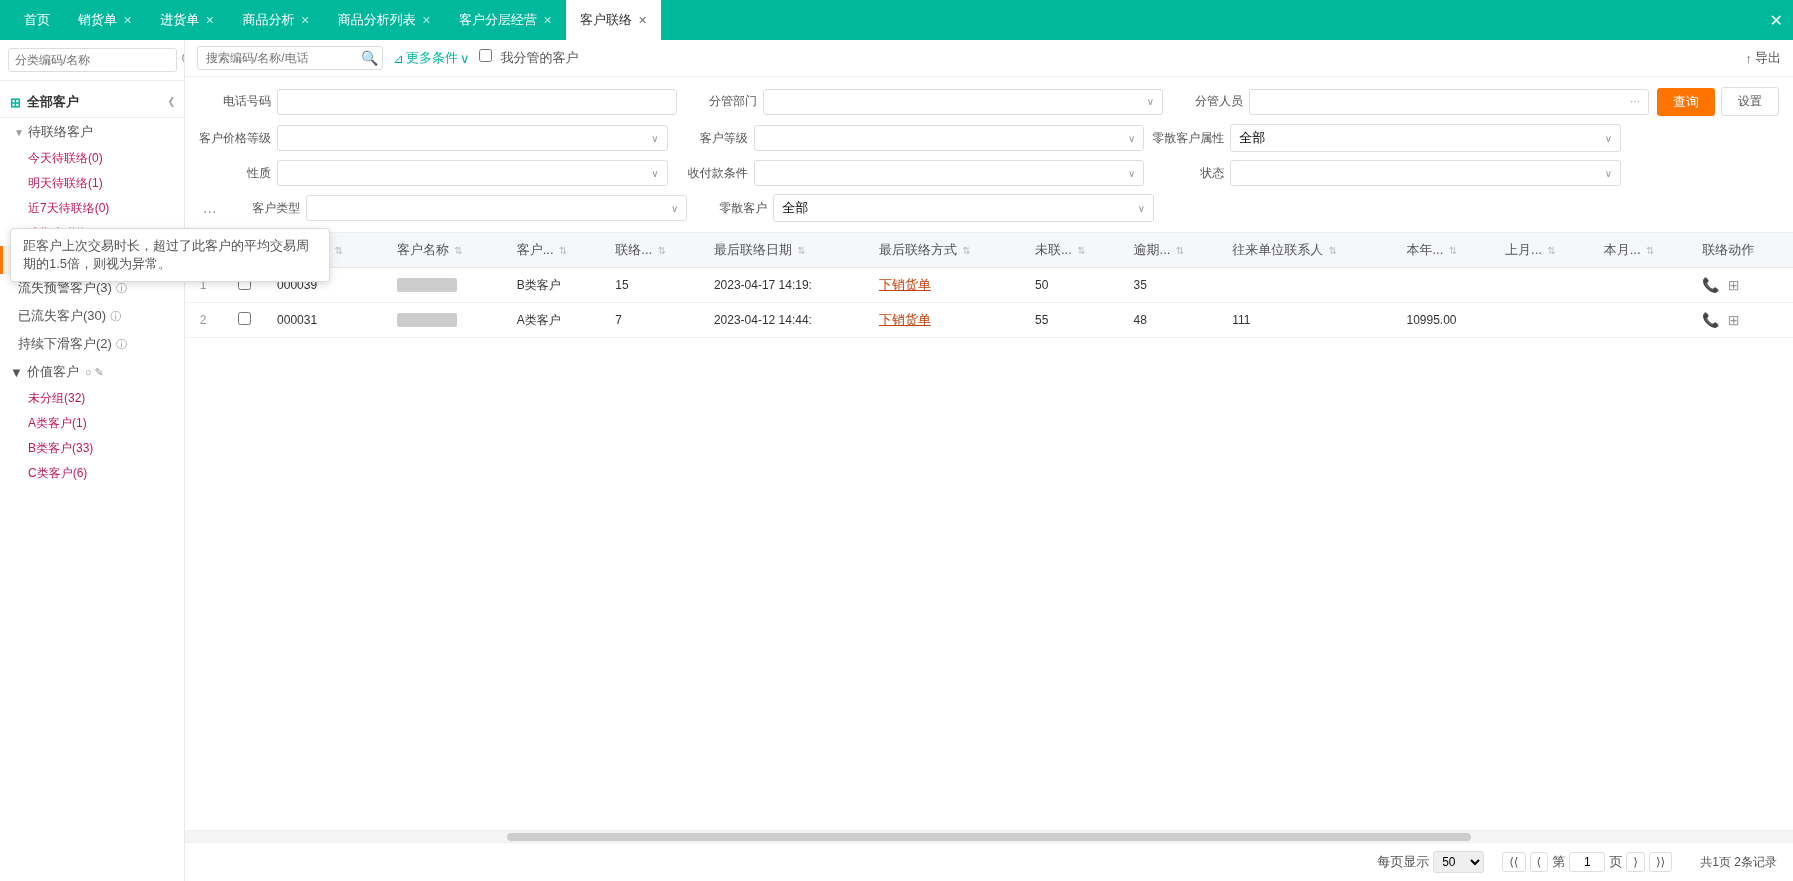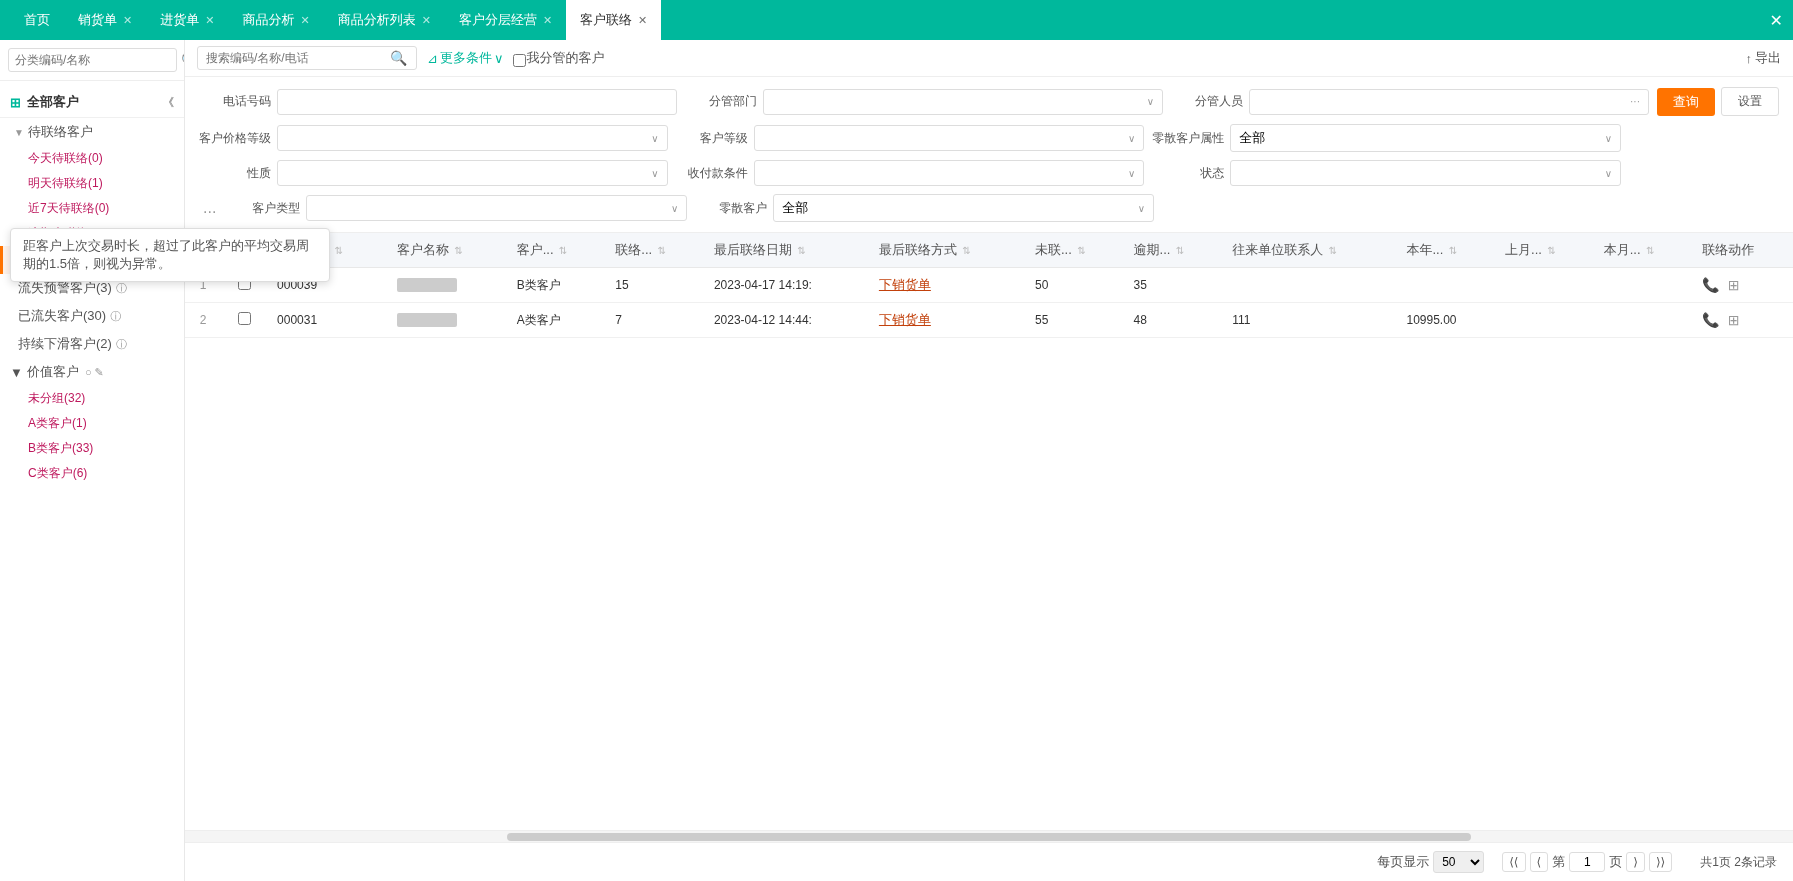--- a/index.html
+++ b/index.html
@@ -71,28 +71,28 @@
     
     .content-area { flex: 1; display: flex; flex-direction: column; overflow: hidden; }
 
     
     .filter-bar {
       background: #fff; padding: 6px 12px; border-bottom: 1px solid #eee;
       display: flex; align-items: center; gap: 10px;
     }
     .filter-search-wrap {
       display: flex; align-items: center; border: 1px solid #ddd; border-radius: 3px;
-      padding: 3px 8px; background: #fff; width: 220px;
+      padding: 3px 8px; background: #fff; width: 186px;
     }
     .filter-search-wrap input { border: none; outline: none; font-size: 12px; flex: 1; }
     .filter-search-wrap .s-icon { color: #999; font-size: 14px; }
     .more-conditions {
       color: #00b89c; cursor: pointer; font-size: 12px; display: flex; align-items: center; gap: 2px;
     }
-    .my-customer { display: flex; align-items: flex-end; gap: 0; font-size: 12px; color: #555; cursor: pointer; }
+    .my-customer { display: flex; align-items: flex-start; gap: 8px; font-size: 12px; color: #555; cursor: pointer; }
     .my-customer input { cursor: pointer; }
     .export-btn {
       margin-left: auto; color: #555; font-size: 12px; cursor: pointer;
       display: flex; align-items: center; gap: 3px;
     }
 
     
     .adv-filter {
       background: #fff; padding: 10px 14px; border-bottom: 1px solid #eee;
     }

